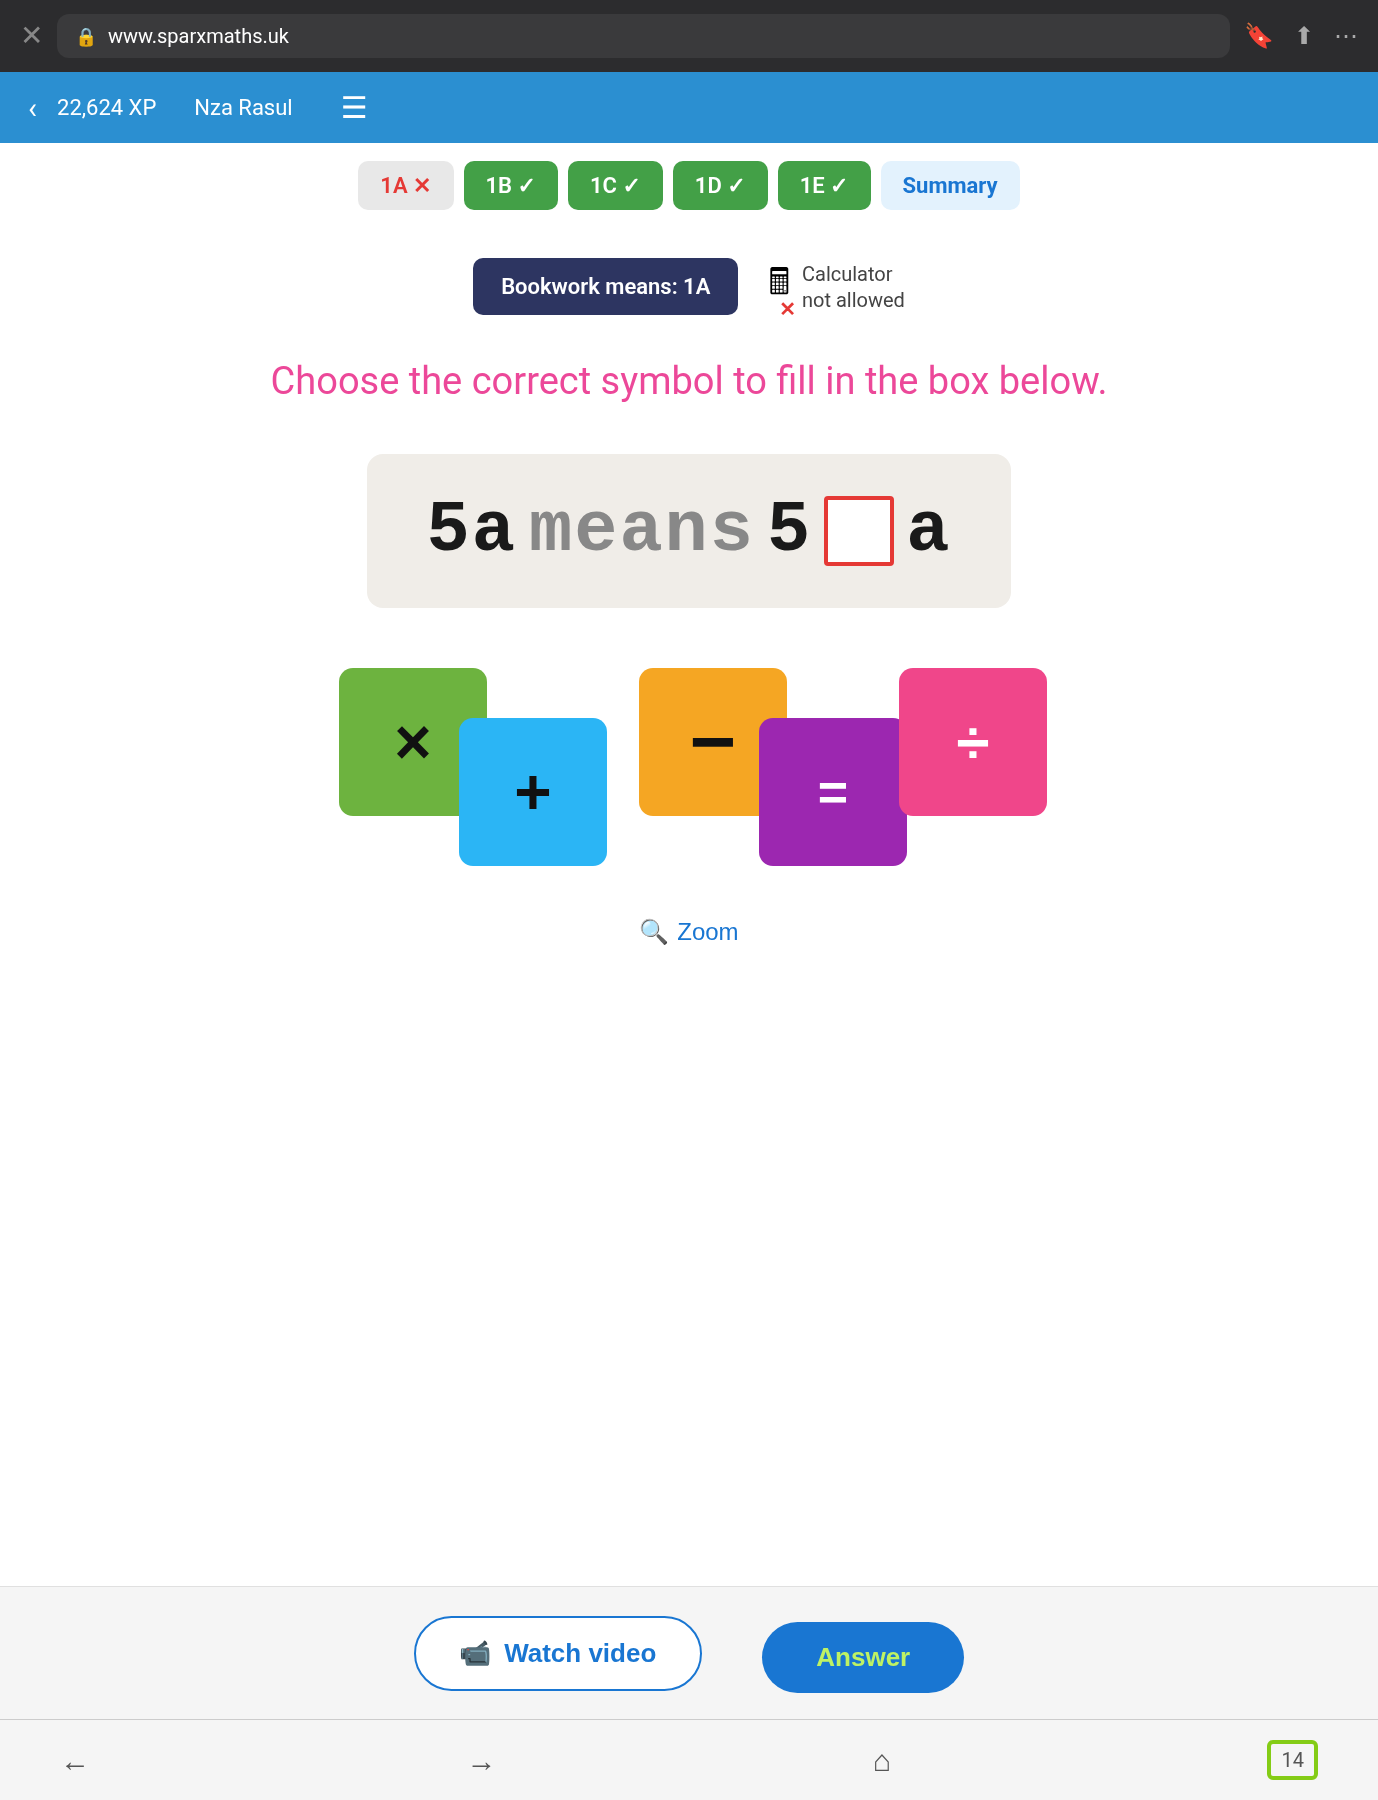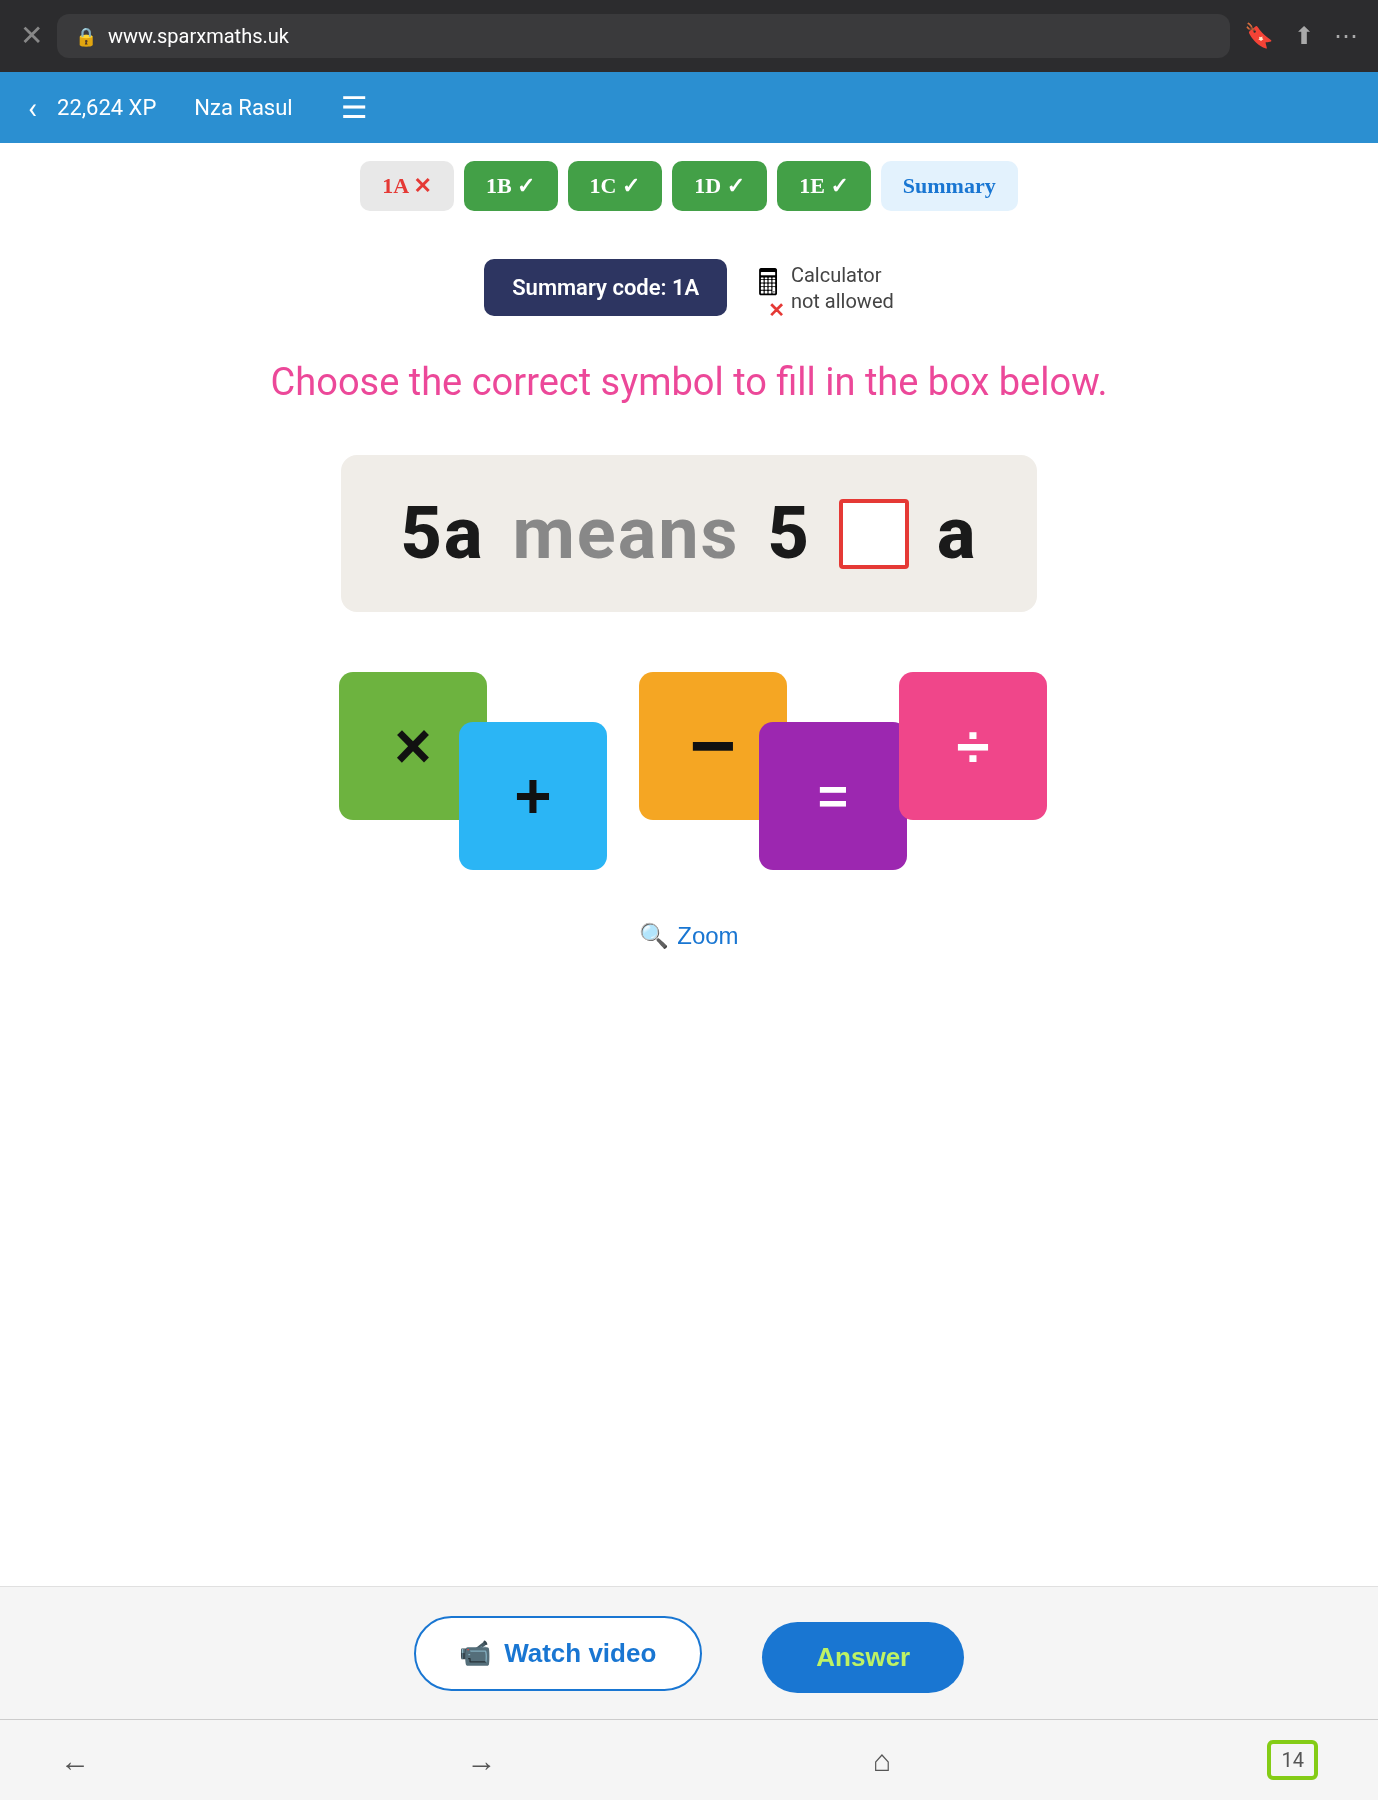--- a/index.html
+++ b/index.html
@@ -86,21 +86,20 @@
     }
 
     
     .tab-nav {
       display: flex;
       align-items: center;
       justify-content: center;
       padding: 18px 0;
       gap: 10px;
       background: #fff;
-      font-family: Liberation Serif, serif;
     }
     .tab {
       padding: 12px 22px;
       border-radius: 10px;
       font-size: 22px;
       font-weight: 600;
       cursor: pointer;
     }
     .tab-active-error {
       background: #e8e8e8;
@@ -176,23 +175,24 @@
     
     .expression-box {
       background: #f0ede8;
       border-radius: 16px;
       padding: 36px 60px;
       font-size: 72px;
       font-weight: 800;
       color: #1a1a1a;
       display: flex;
       align-items: center;
-      gap: 28px;
+      gap: 12px;
       margin-bottom: 60px;
       letter-spacing: 2px;
+      font-family: Liberation Mono, monospace;
     }
     .expr-gray {
       color: #888;
       font-weight: 700;
     }
     .answer-box {
       display: inline-block;
       width: 70px;
       height: 70px;
       border: 4px solid #e53935;
@@ -380,21 +380,21 @@
     <span> ✓</span>
   </div>
   <div class="tab tab-summary">
     <span>Summary</span>
   </div>
 </div>
 
 <div class="content-area">
 
   <div class="info-row">
-    <div class="bookwork-badge">Summary code: 1A</div>
+    <div class="bookwork-badge">Bookwork means: 1A</div>
     <div class="calculator-info">
       <div class="calculator-icon-wrapper">
         <span style="font-size:36px;">🖩</span>
         <span class="calc-x">✕</span>
       </div>
       <div class="calculator-text">
         <div>Calculator</div>
         <div>not allowed</div>
       </div>
     </div>

